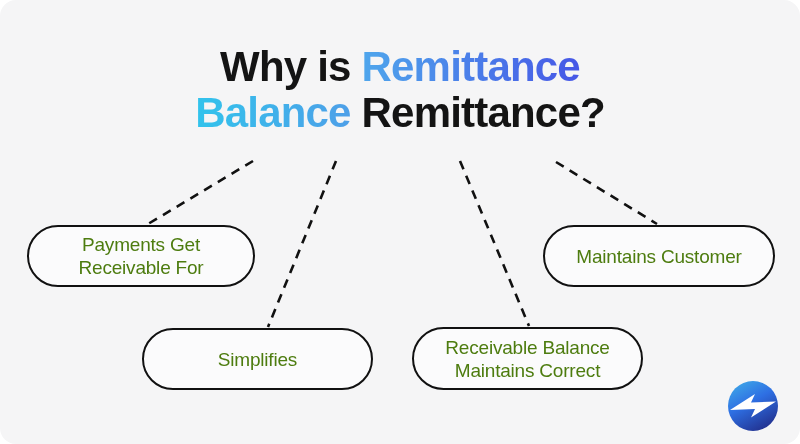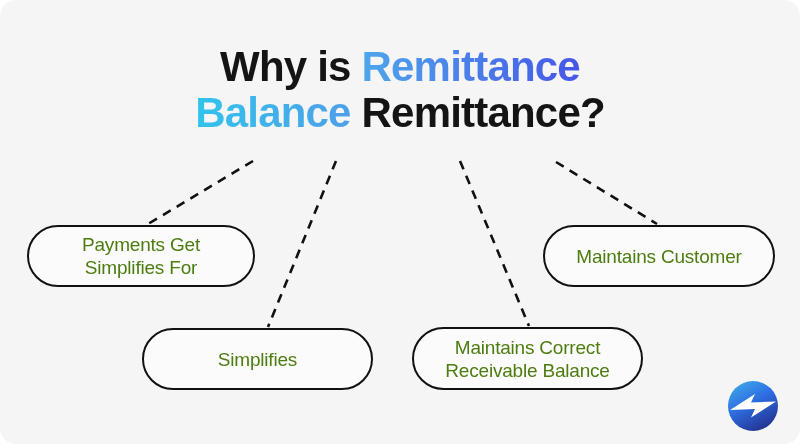--- a/index.html
+++ b/index.html
@@ -89,30 +89,30 @@
       <line x1="556" y1="162" x2="657" y2="224" stroke="#111111" stroke-width="2.6" stroke-dasharray="9 7"></line>
     </svg>
 
   <div class="title">
     <span>Why is </span><span class="grad-remittance">Remittance</span><br>
     <span class="grad-advice">Balance</span><span> Remittance?</span>
   </div>
 
   <div class="bubble bubble-1">
     <span>Payments Get</span>
-    <span>Simplifies For</span>
+    <span>Receivable For</span>
   </div>
 
   <div class="bubble bubble-2">
     <span>Simplifies</span>
   </div>
 
   <div class="bubble bubble-3">
+    <span>Receivable Balance</span>
     <span>Maintains Correct</span>
-    <span>Receivable Balance</span>
   </div>
 
   <div class="bubble bubble-4">
     <span>Maintains Customer</span>
   </div>
 
   <svg class="logo" viewBox="0 0 50 50">
     <defs>
       <linearGradient id="logoGrad" x1="0.15" y1="0" x2="0.7" y2="1">
         <stop offset="0" stop-color="#3FA9E8"></stop>

